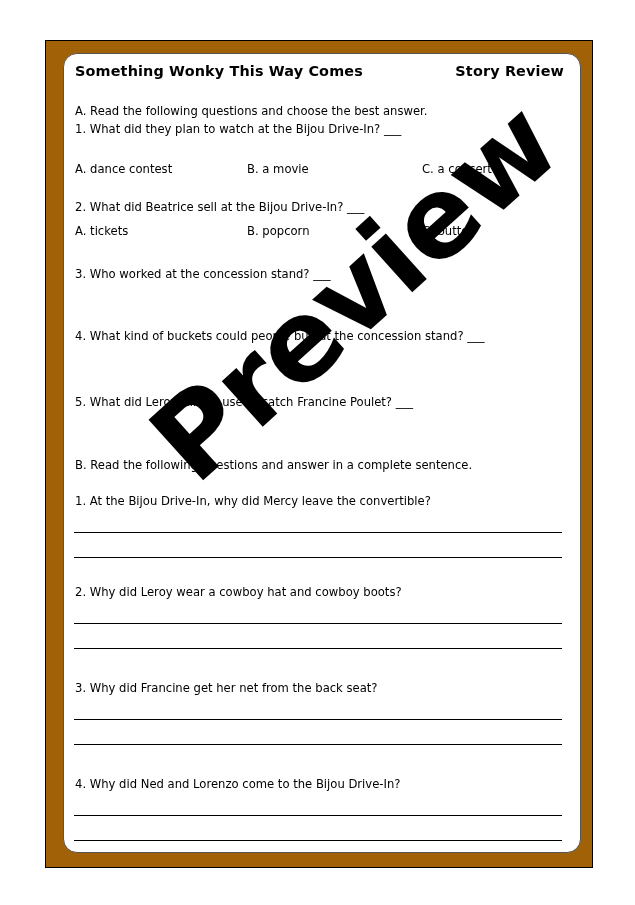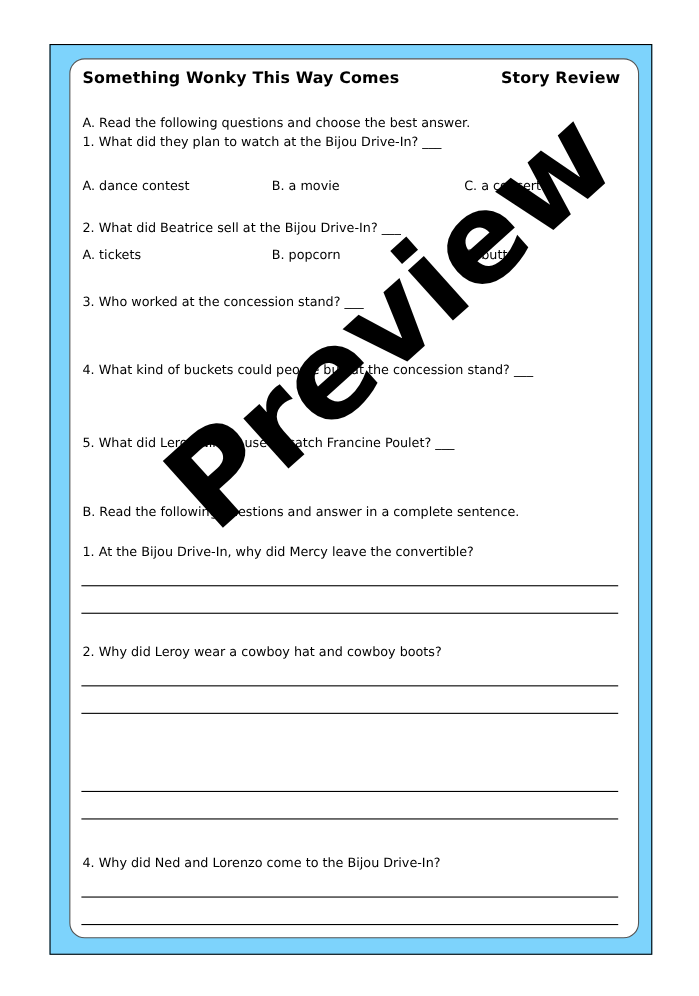--- a/index.html
+++ b/index.html
@@ -17,21 +17,21 @@
   }
 
   .page-outer {
     position: absolute;
     left: 45px;
     top: 40px;
     width: 548px;
     height: 828px;
     border: 1px solid #000000;
     box-sizing: border-box;
-    background: #7dd3fc;
+    background: #a16207;
   }
 
   .page-inner {
     position: absolute;
     left: 17px;
     top: 12px;
     width: 518px;
     height: 800px;
     border: 1px solid #555555;
     border-radius: 14px;
@@ -161,20 +161,21 @@
       <div class="row section-head" style="top:404px;">B. Read the following questions and answer in a complete sentence.</div>
 
       <div class="row stem" style="top:440px;">1. At the Bijou Drive-In, why did Mercy leave the convertible?</div>
       <div class="answer-line" style="top:478px;"></div>
       <div class="answer-line" style="top:503px;"></div>
 
       <div class="row stem" style="top:531px;">2. Why did Leroy wear a cowboy hat and cowboy boots?</div>
       <div class="answer-line" style="top:569px;"></div>
       <div class="answer-line" style="top:594px;"></div>
 
+      <div class="row stem" style="top:627px;">3. Why did Francine get her net from the back seat?</div>
       <div class="answer-line" style="top:665px;"></div>
       <div class="answer-line" style="top:690px;"></div>
 
       <div class="row stem" style="top:723px;">4. Why did Ned and Lorenzo come to the Bijou Drive-In?</div>
       <div class="answer-line" style="top:761px;"></div>
       <div class="answer-line" style="top:786px;"></div>
 
       <div class="watermark">Preview</div>
 
     </div>

